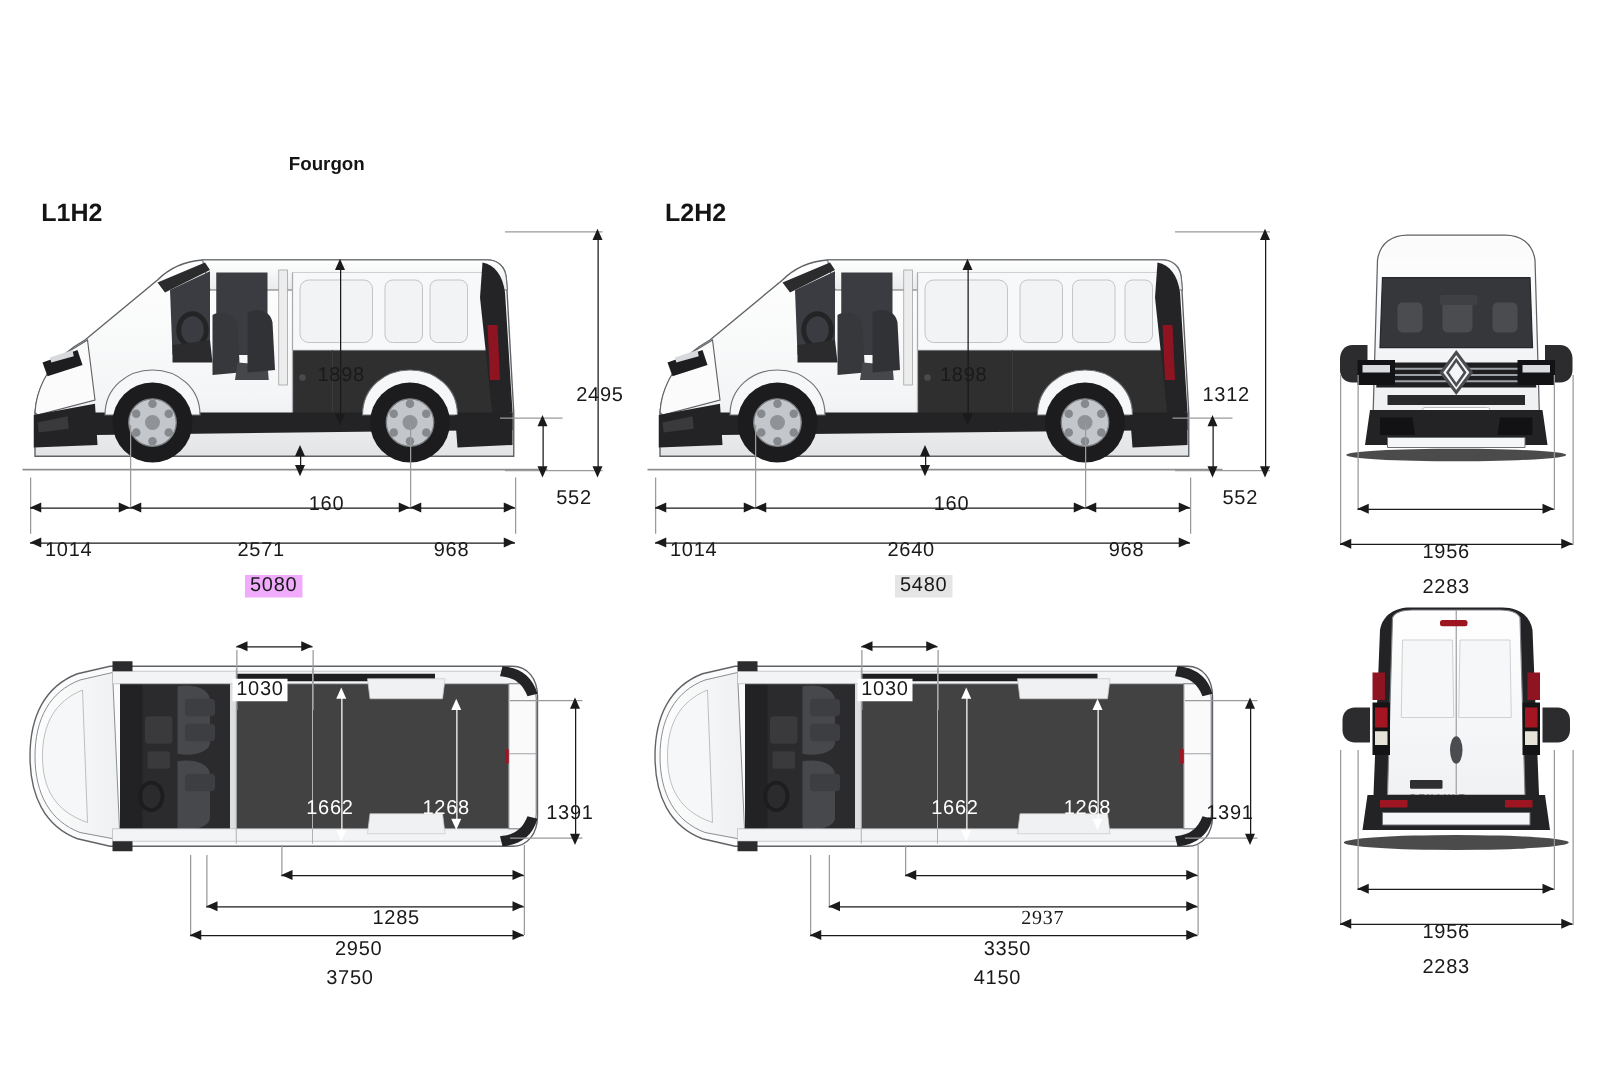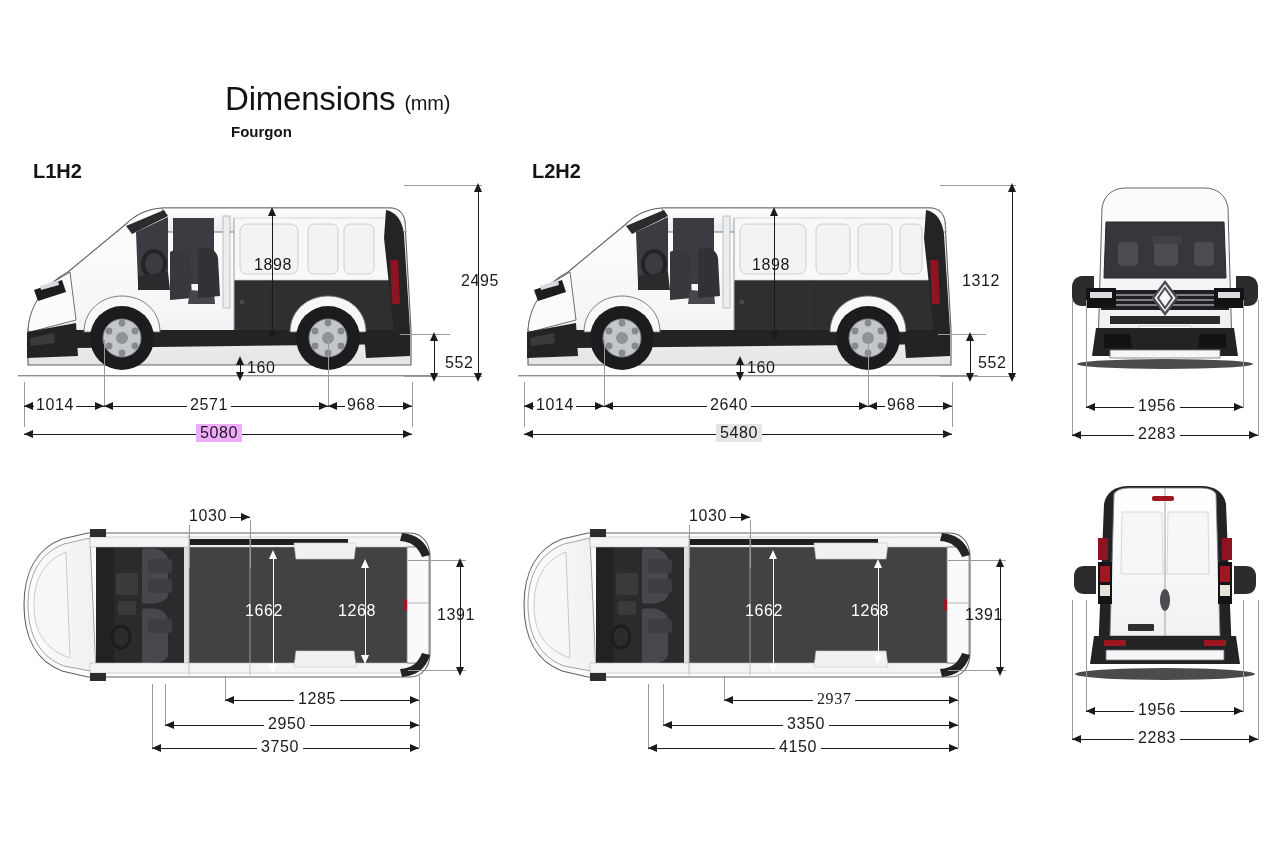--- a/index.html
+++ b/index.html
@@ -26,20 +26,21 @@
     position: absolute; font-size: 20px; font-weight: 700; color: #141414;
   }
   #lbl-l1h2 { left: 33px; top: 160px; }
   #lbl-l2h2 { left: 532px; top: 160px; }
 
   
   .dim-text {
     position: absolute; font-size: 16px; color: #1a1a1a;
     letter-spacing: 0.6px; white-space: nowrap;
     font-family: "Liberation Sans", sans-serif;
+    margin-top: 36px;
   }
   .dim-text.white { color: #ffffff; }
 
   .hline { position: absolute; height: 1px; background: #1a1a1a; }
   .vline { position: absolute; width: 1px; background: #1a1a1a; }
   .ext   { position: absolute; width: 1px; background: #9a9a9a; }
   .ext-h { position: absolute; height: 1px; background: #9a9a9a; }
 
   
   .ar { position: absolute; width: 0; height: 0; }
@@ -52,24 +53,20 @@
   .vline.w { background: #ffffff; }
 
   
   .view { position: absolute; }
   svg { display: block; overflow: visible; }
 </style>
 </head>
 <body>
 <div id="page">
 
-<div class="title">
-  <span>Dimensions</span>
-  <span class="unit">(mm)</span>
-</div>
 <div class="subtitle">Fourgon</div>
 <div class="variant-label" id="lbl-l1h2">L1H2</div>
 <div class="variant-label" id="lbl-l2h2">L2H2</div>
 
 <div class="view" id="view-l1h2-side" style="left:18px; top:180px;">
   <svg width="420" height="205" viewBox="0 0 420 205">
     <defs>
       <linearGradient id="roofG1" x1="0" y1="0" x2="0" y2="1">
         <stop offset="0%" stop-color="#ffffff"></stop>
             <stop offset="100%" stop-color="#e9ebed"></stop>

